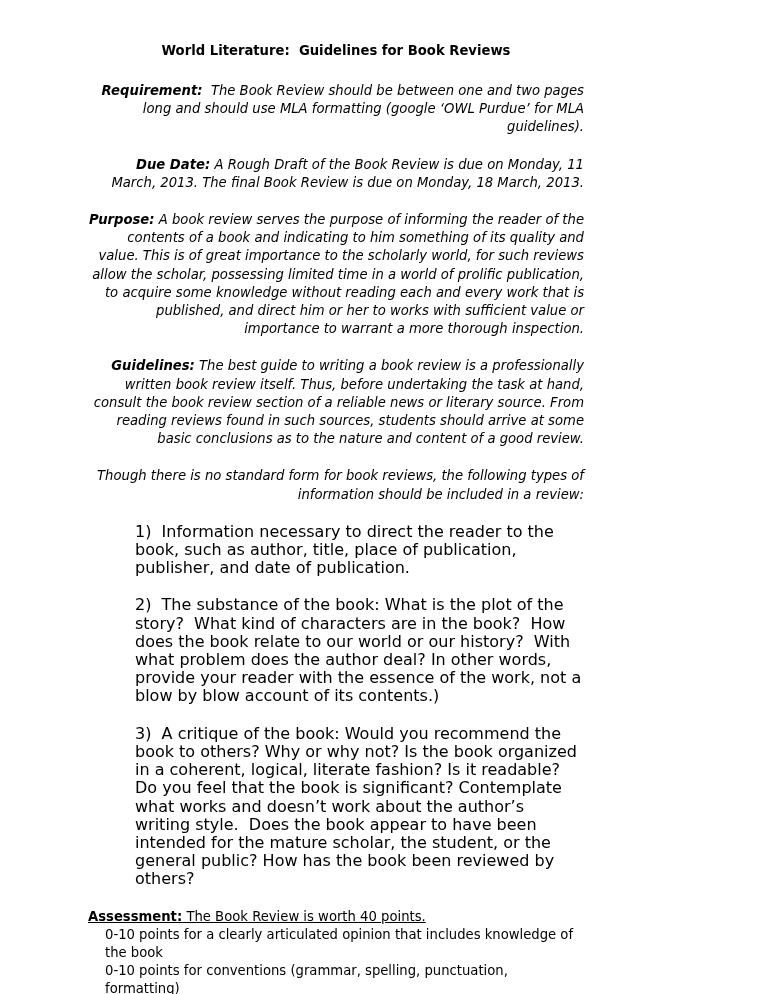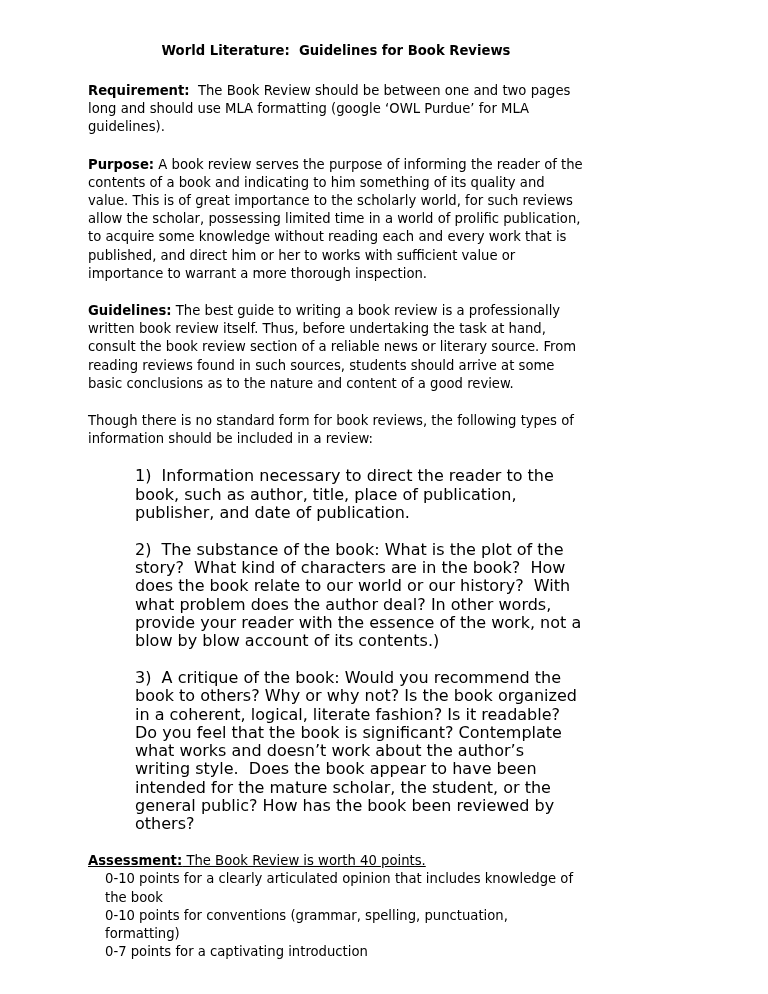--- a/index.html
+++ b/index.html
@@ -27,22 +27,23 @@
     font-weight: bold;
     font-size: 13.2px;
     line-height: 18px;
     margin: 0 0 22px 0;
     white-space: pre-wrap;
   }
   .para {
     font-size: 13.2px;
     line-height: 18.2px;
     margin: 0 0 19px 0;
-    text-align: left;
+    text-align: right;
     white-space: pre-wrap;
+    font-style: italic;
   }
   .para:last-child {
     margin-bottom: 0;
   }
   .lbl {
     font-weight: bold;
   }
   .list-block {
     margin: 0 0 0 0;
     padding: 0;
@@ -72,20 +73,21 @@
 </style>
 </head>
 <body>
 
 <div class="page">
 
   <h1 class="doc-title">World Literature:  Guidelines for Book Reviews</h1>
 
   <p class="para"><span class="lbl">Requirement:</span><span>  The Book Review should be between one and two pages long and should use MLA formatting (google ‘OWL Purdue’ for MLA guidelines).</span></p>
 
+  <p class="para"><span class="lbl">Due Date:</span><span> A Rough Draft of the Book Review is due on Monday, 11 March, 2013. The final Book Review is due on Monday, 18 March, 2013.</span></p>
 
   <p class="para"><span class="lbl">Purpose:</span><span> A book review serves the purpose of informing the reader of the contents of a book and indicating to him something of its quality and value. This is of great importance to the scholarly world, for such reviews allow the scholar, possessing limited time in a world of prolific publication, to acquire some knowledge without reading each and every work that is published, and direct him or her to works with sufficient value or importance to warrant a more thorough inspection.</span></p>
 
   <p class="para"><span class="lbl">Guidelines:</span><span> The best guide to writing a book review is a professionally written book review itself. Thus, before undertaking the task at hand, consult the book review section of a reliable news or literary source. From reading reviews found in such sources, students should arrive at some basic conclusions as to the nature and content of a good review.</span></p>
 
   <p class="para">Though there is no standard form for book reviews, the following types of information should be included in a review:</p>
 
   <div class="list-block">
     <p class="list-item">1)  Information necessary to direct the reader to the book, such as author, title, place of publication, publisher, and date of publication.</p>
     <p class="list-item">2)  The substance of the book: What is the plot of the story?  What kind of characters are in the book?  How does the book relate to our world or our history?  With what problem does the author deal? In other words, provide your reader with the essence of the work, not a blow by blow account of its contents.)</p>

